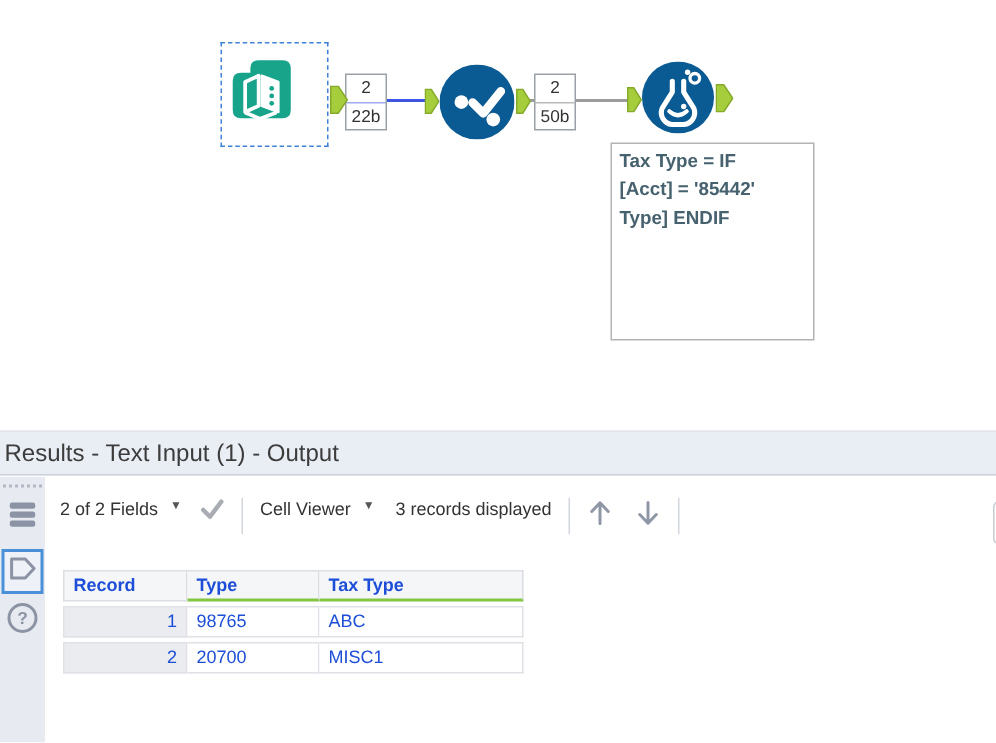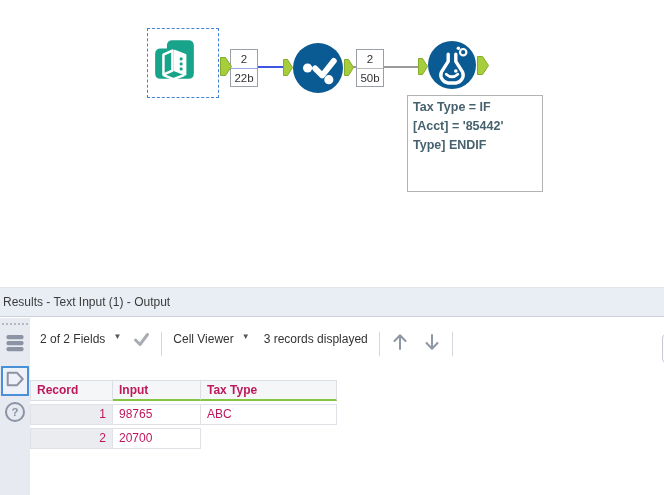--- a/index.html
+++ b/index.html
@@ -21,28 +21,28 @@
   .wire-blue { background:#3d55e0; }
   .wire-gray { background:#9b9b9b; }
 
   .conn-badge { width:28px; height:38px; background:#ffffff; border:1px solid #9aa0a6;
     z-index:2; font-size:11.5px; color:#333; text-align:center; }
   .conn-badge .ln { display:block; height:18px; line-height:18px; }
   .conn-badge .divider { display:block; height:1px; width:100%; }
   .div-blue { background:rgba(61,85,224,0.5); }
   .div-gray { background:rgba(140,140,140,0.6); }
 
-  .annotation { left:407px; top:95px; width:136px; height:97px; background:#ffffff;
+  .annotation { left:407px; top:95px; width:136px; height:132px; background:#ffffff;
     border:1px solid #b3b3b3; padding:2px 5px; color:#47626f; font-size:12.5px;
     font-weight:bold; line-height:19px; }
 
   
   .results-caption { position:absolute; left:0; top:287px; width:664px; height:30px;
     background:#e9edf4; border-top:1px solid #e2e4ea; border-bottom:1px solid #ccd1db;
-    font-size:12px; color:#3c3c3c; line-height:29px; padding-left:3px; }
+    font-size:16px; color:#3c3c3c; line-height:29px; padding-left:3px; }
 
   .results-body { position:absolute; left:0; top:318px; width:664px; height:177px; background:#ffffff; }
 
   .left-strip { position:absolute; left:0; top:0; width:30px; height:177px; background:#e7eaf1; }
   .grip { position:absolute; left:2px; top:5px; width:26px; border-top:2px dotted #b3b8c4; }
   .strip-btn { position:absolute; left:3px; width:24px; height:24px; display:flex; align-items:center; justify-content:center; }
   .strip-rows { top:15px; }
   .strip-data { left:1px; top:48px; width:28px; height:30px; border:2px solid #4a90d9; background:#eef1f7;
     display:flex; align-items:center; justify-content:center; position:absolute; }
   .strip-help { top:84px; }
@@ -50,21 +50,21 @@
   .results-content { position:absolute; left:30px; top:0; width:634px; height:177px; }
 
   .toolbar { position:absolute; left:0; top:14px; width:634px; height:34px; display:flex; align-items:flex-start;
     font-size:12px; color:#333; }
   .tb-sep { width:1px; height:24px; background:#d3d6dc; margin:0 11px; }
   .caret { font-size:8px; color:#555; margin-left:8px; }
   .tb-gap { margin-left:14px; }
   .search-box { position:absolute; left:632px; top:2px; width:60px; height:29px; border:1px solid #c6cad2;
     border-radius:4px; background:#fdfdfe; display:flex; align-items:center; padding-left:6px; }
 
-  .grid { position:absolute; left:0; top:62px; font-size:12px; color:#be185d; }
+  .grid { position:absolute; left:12px; top:62px; font-size:12px; color:#1d4ed8; }
   .grid-row { display:flex; margin-bottom:3px; }
   .hcell { height:21px; line-height:19px; font-weight:bold; background:#f5f6f8;
     border:1px solid #dcdee3; border-left:none; padding:0 6px; }
   .hcell:first-child { border-left:1px solid #dcdee3; }
   .hc-green { border-bottom:2px solid #84c542; }
   .cell { height:21px; line-height:19px; border:1px solid #dfe1e6; border-left:none; padding:0 6px; background:#fff; }
   .cell:first-child { border-left:1px solid #dfe1e6; }
   .rec-cell { background:#eaecf0; text-align:right; }
   .w-rec { width:83px; } .w-acct { width:88px; } .w-tax { width:136px; }
 </style>
@@ -230,29 +230,30 @@
         <span class="tb-sep"></span>
         <span class="search-box">
           
           
         </span>
       </div>
 
       <div class="grid">
         <div class="grid-row">
           <div class="hcell w-rec">Record</div>
-          <div class="hcell w-acct hc-green">Input</div>
+          <div class="hcell w-acct hc-green">Type</div>
           <div class="hcell w-tax hc-green">Tax Type</div>
         </div>
         <div class="grid-row">
           <div class="cell rec-cell w-rec">1</div>
           <div class="cell w-acct">98765</div>
           <div class="cell w-tax">ABC</div>
         </div>
         <div class="grid-row">
           <div class="cell rec-cell w-rec">2</div>
           <div class="cell w-acct">20700</div>
+          <div class="cell w-tax">MISC1</div>
         </div>
       </div>
 
     </div>
   </div>
 </div>
 
 </body></html>

